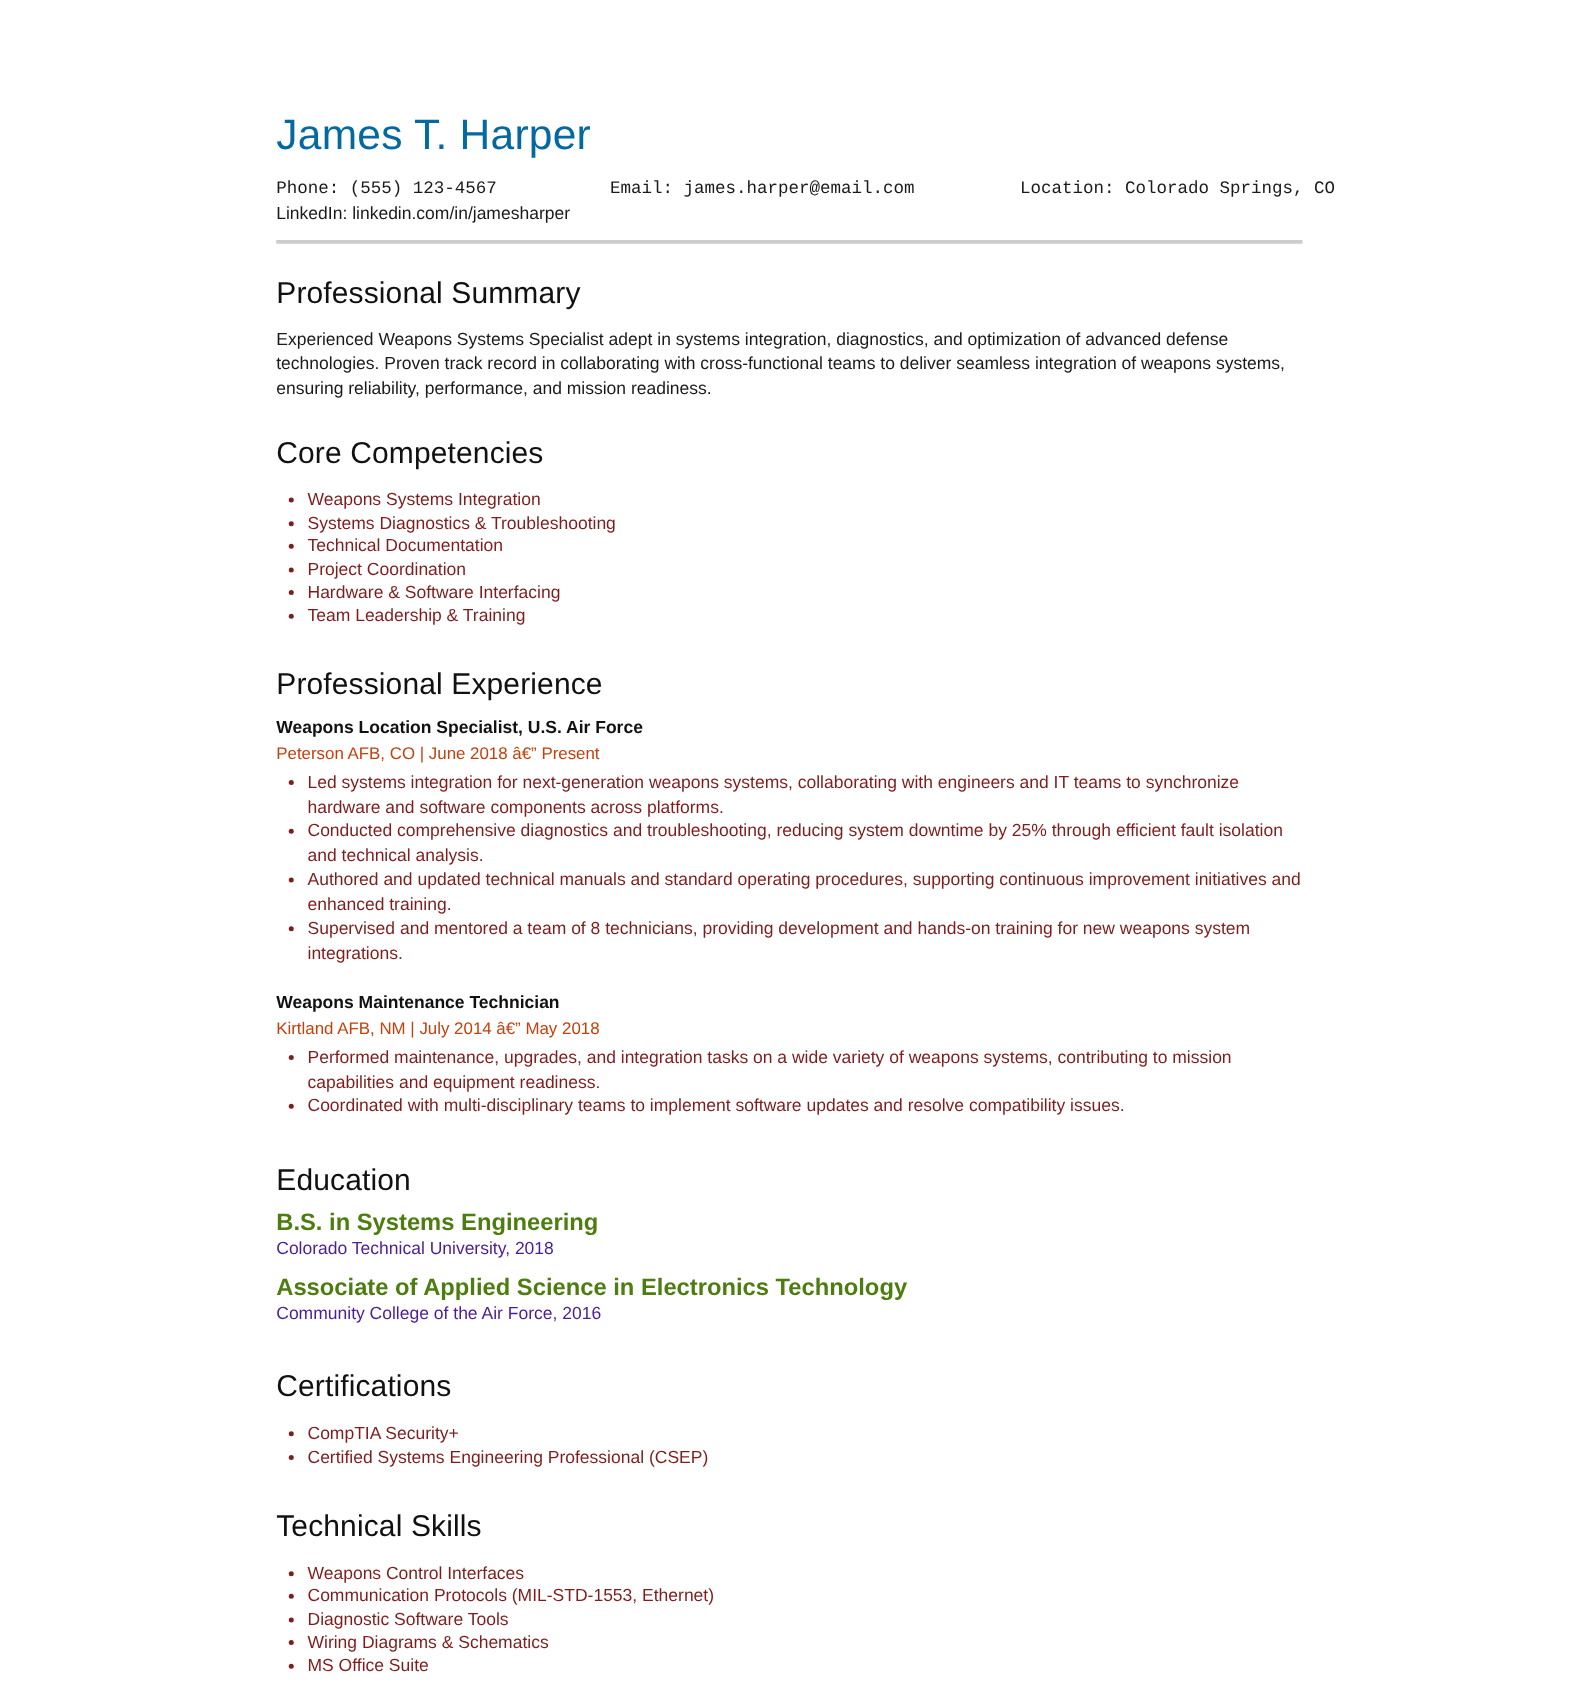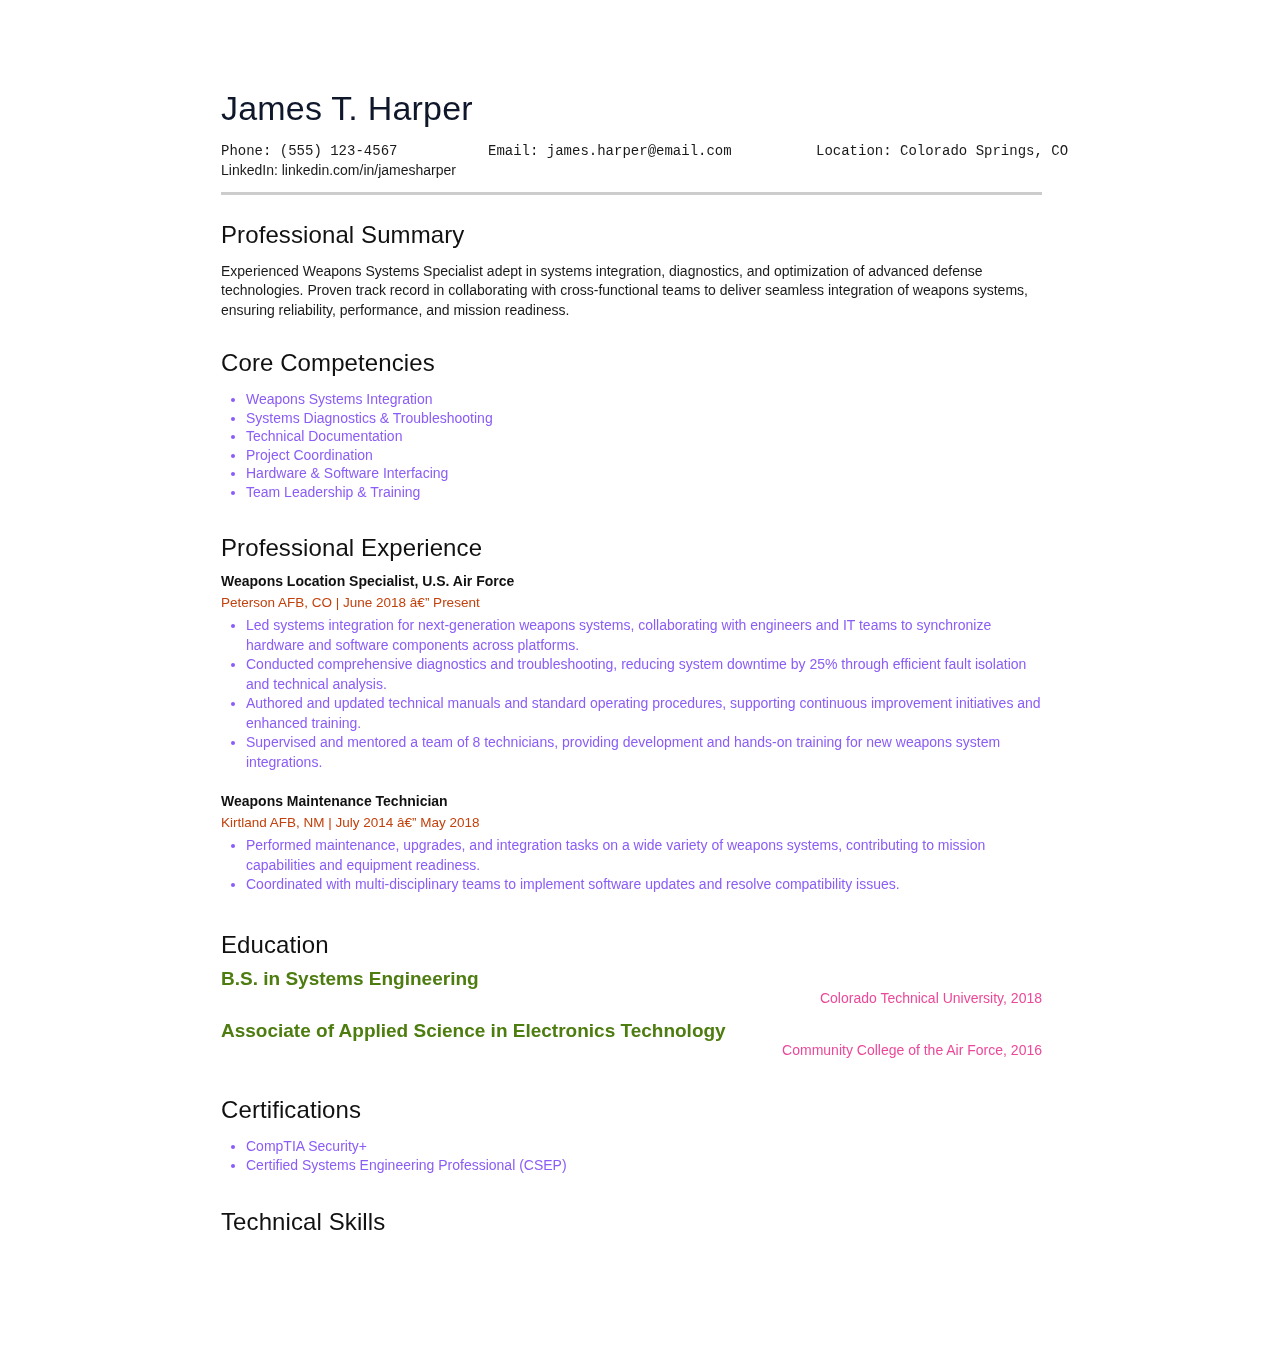--- a/index.html
+++ b/index.html
@@ -26,21 +26,21 @@
     left: 221px;
     top: 88px;
     width: 821px;
   }
 
   
   .name {
     font-size: 34px;
     font-weight: 400;
     line-height: 1.18;
-    color: #0f172a;
+    color: #0369a1;
     letter-spacing: 0.2px;
     margin: 0 0 14px 0;
   }
   .contact-row {
     display: block;
     font-size: 14px;
     line-height: 19px;
     color: #1a1a1a;
     white-space: nowrap;
   }
@@ -99,21 +99,21 @@
 
   
   ul.bullets {
     list-style: disc outside;
     margin: 0;
     padding: 0 0 0 25px;
   }
   ul.bullets li {
     font-size: 14px;
     line-height: 19.5px;
-    color: #8b5cf6;
+    color: #7f1d1d;
     margin: 0;
     padding: 0;
   }
   ul.bullets.tight li { line-height: 18.5px; }
   ul.bullets.wrapped li { margin-bottom: 0px; }
 
   
   .job { margin-bottom: 0; }
   .job + .job { margin-top: 20px; }
   .job-title {
@@ -139,23 +139,22 @@
   .edu-degree {
     font-size: 19px;
     font-weight: bold;
     line-height: 19px;
     color: #4d7c0f;
     margin: 0 0 1px 0;
   }
   .edu-school {
     font-size: 14px;
     line-height: 19px;
-    color: #ec4899;
-    margin: 0;
-    text-align: right;
+    color: #4c1d95;
+    margin: 0;
   }
 </style>
 </head>
 <body>
 
 <div class="page">
   <div class="resume">
 
     <div>
       <h1 class="name">James T. Harper</h1>
@@ -228,16 +227,23 @@
     <div class="section section--certifications">
       <h2 class="section-title">Certifications</h2>
       <ul class="bullets tight">
         <li>CompTIA Security+</li>
         <li>Certified Systems Engineering Professional (CSEP)</li>
       </ul>
     </div>
 
     <div class="section section--skills">
       <h2 class="section-title">Technical Skills</h2>
+      <ul class="bullets tight">
+        <li>Weapons Control Interfaces</li>
+        <li>Communication Protocols (MIL-STD-1553, Ethernet)</li>
+        <li>Diagnostic Software Tools</li>
+        <li>Wiring Diagrams &amp; Schematics</li>
+        <li>MS Office Suite</li>
+      </ul>
     </div>
 
   </div>
 </div>
 
 </body></html>

